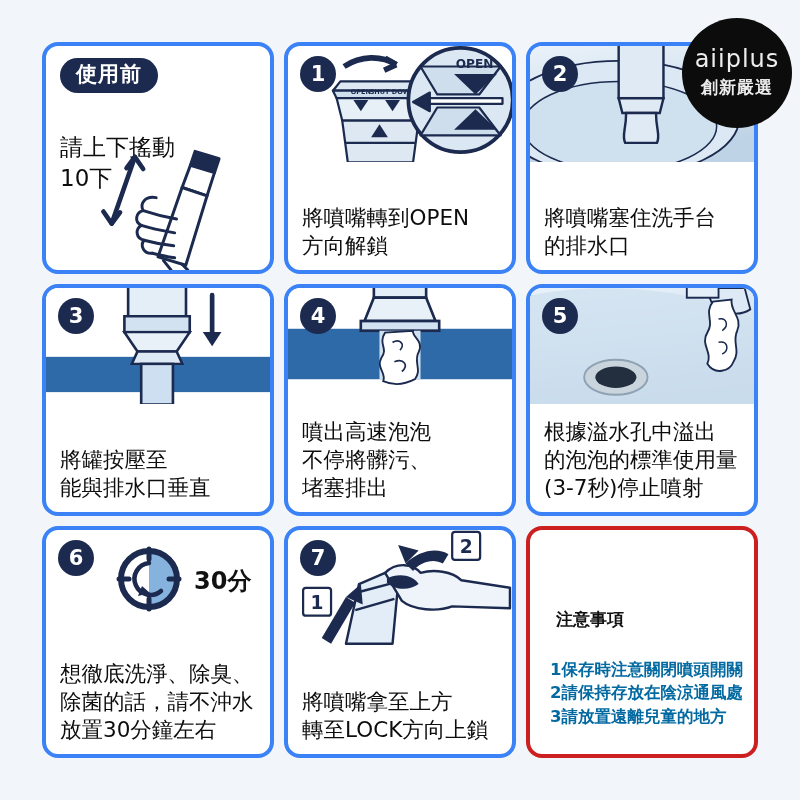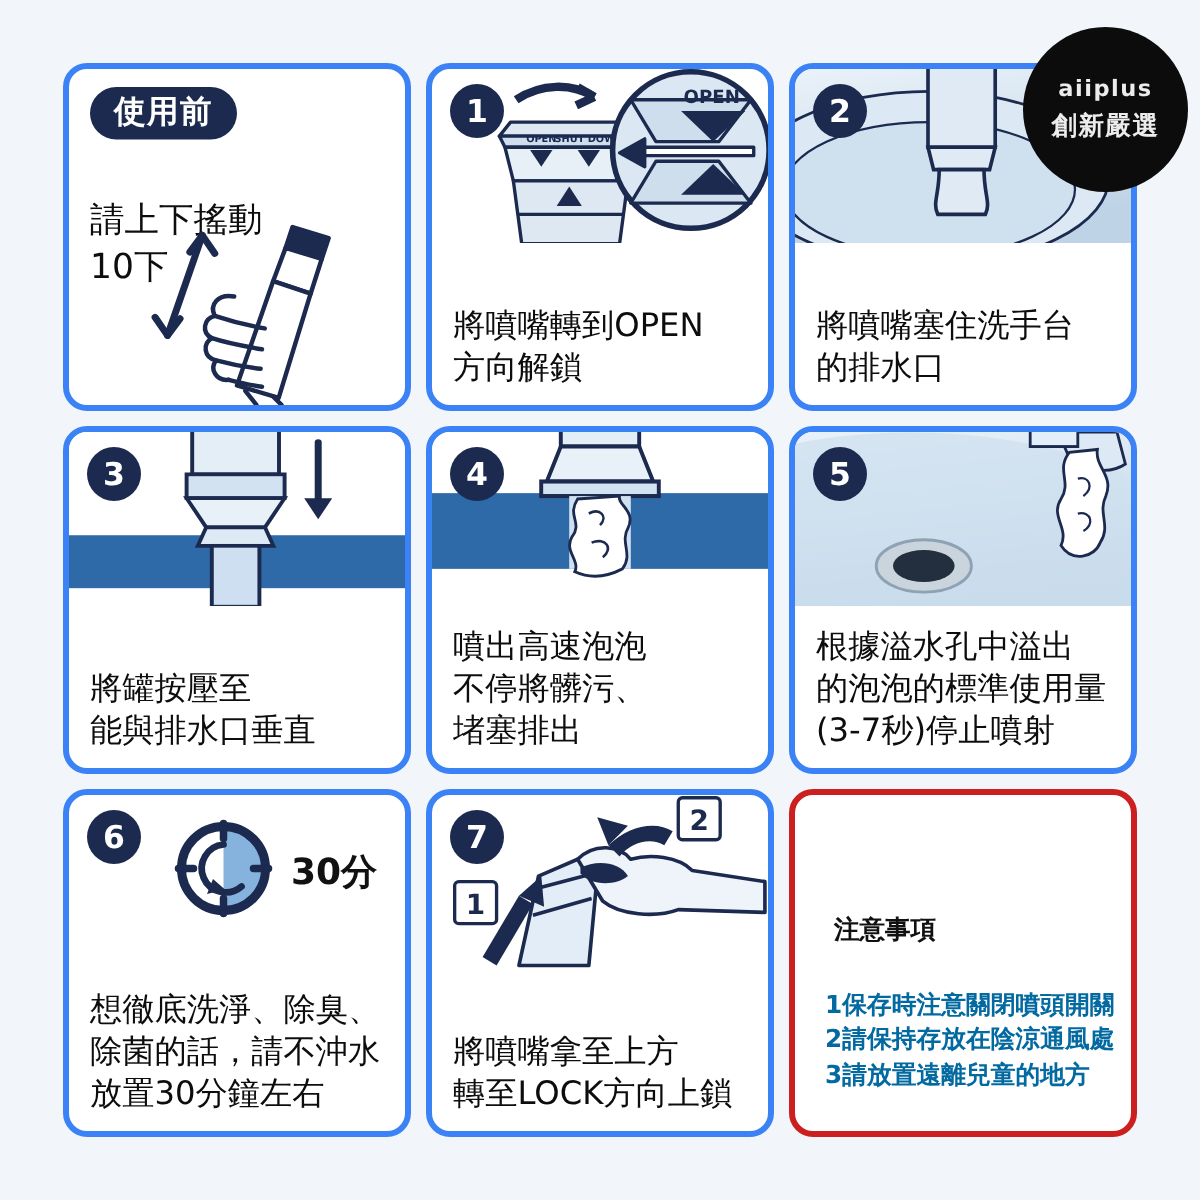--- a/index.html
+++ b/index.html
@@ -113,21 +113,21 @@
     right:8px;top:18px;
     width:110px;height:110px;
     border-radius:50%;
     background:#0c0c0c;
     z-index:40;
     display:flex;flex-direction:column;
     align-items:center;justify-content:center;
     color:#fff;
     pointer-events:none;
   }
-  .wm-a{font-size:15px;font-weight:bold;letter-spacing:1px;line-height:1;opacity:.92;}
+  .wm-a{font-size:24px;font-weight:normal;letter-spacing:1px;line-height:1;opacity:.92;}
   .wm-b{font-size:17px;font-weight:bold;letter-spacing:1px;margin-top:5px;opacity:.92;}
 </style>
 </head>
 <body>
 
 <div class="watermark">
   <div class="wm-a">aiiplus</div>
   <div class="wm-b">創新嚴選</div>
 </div>
 

